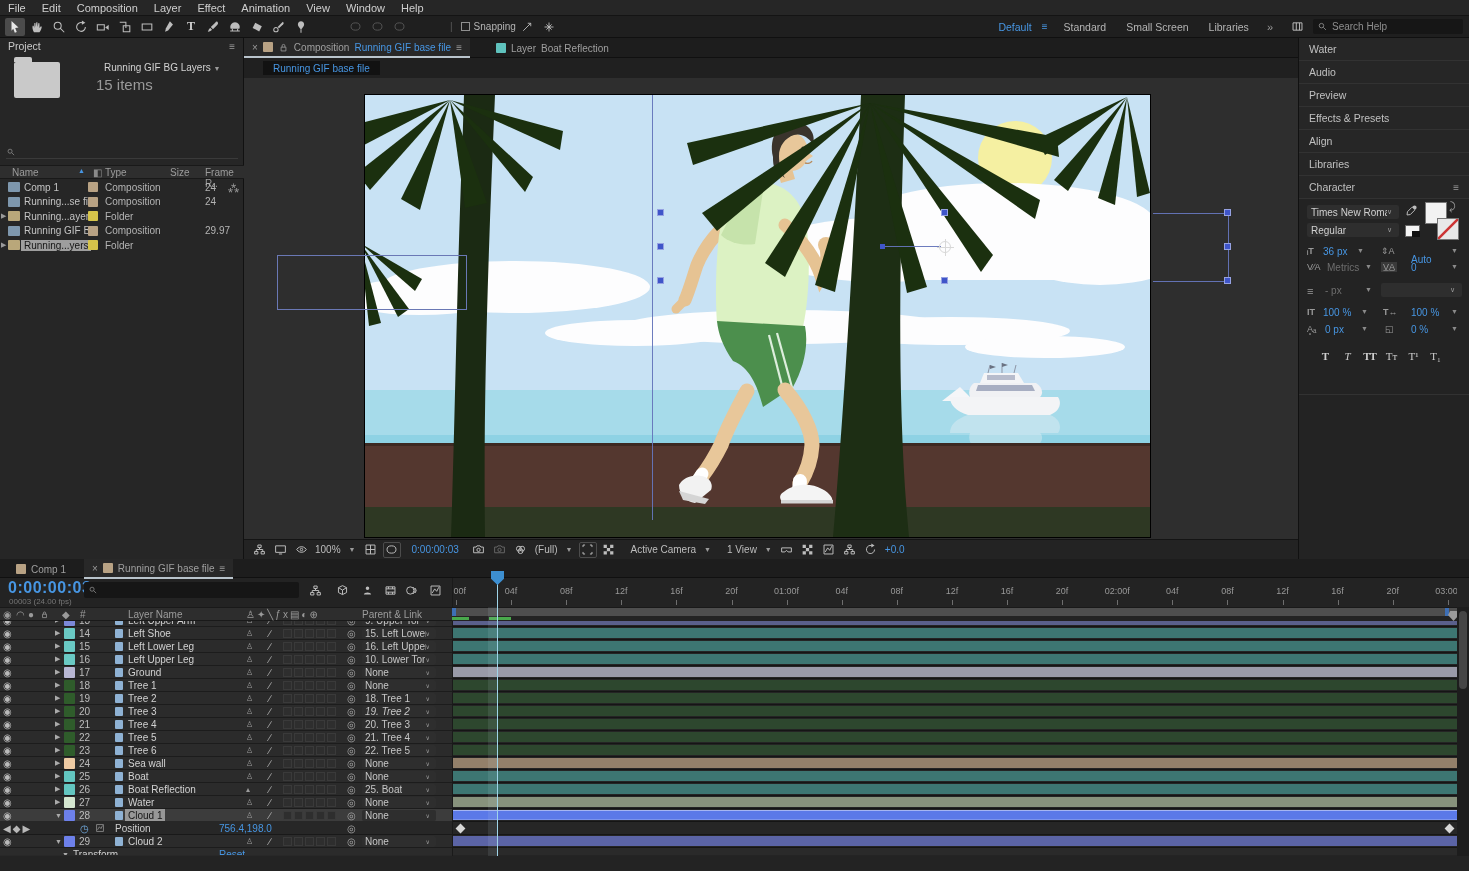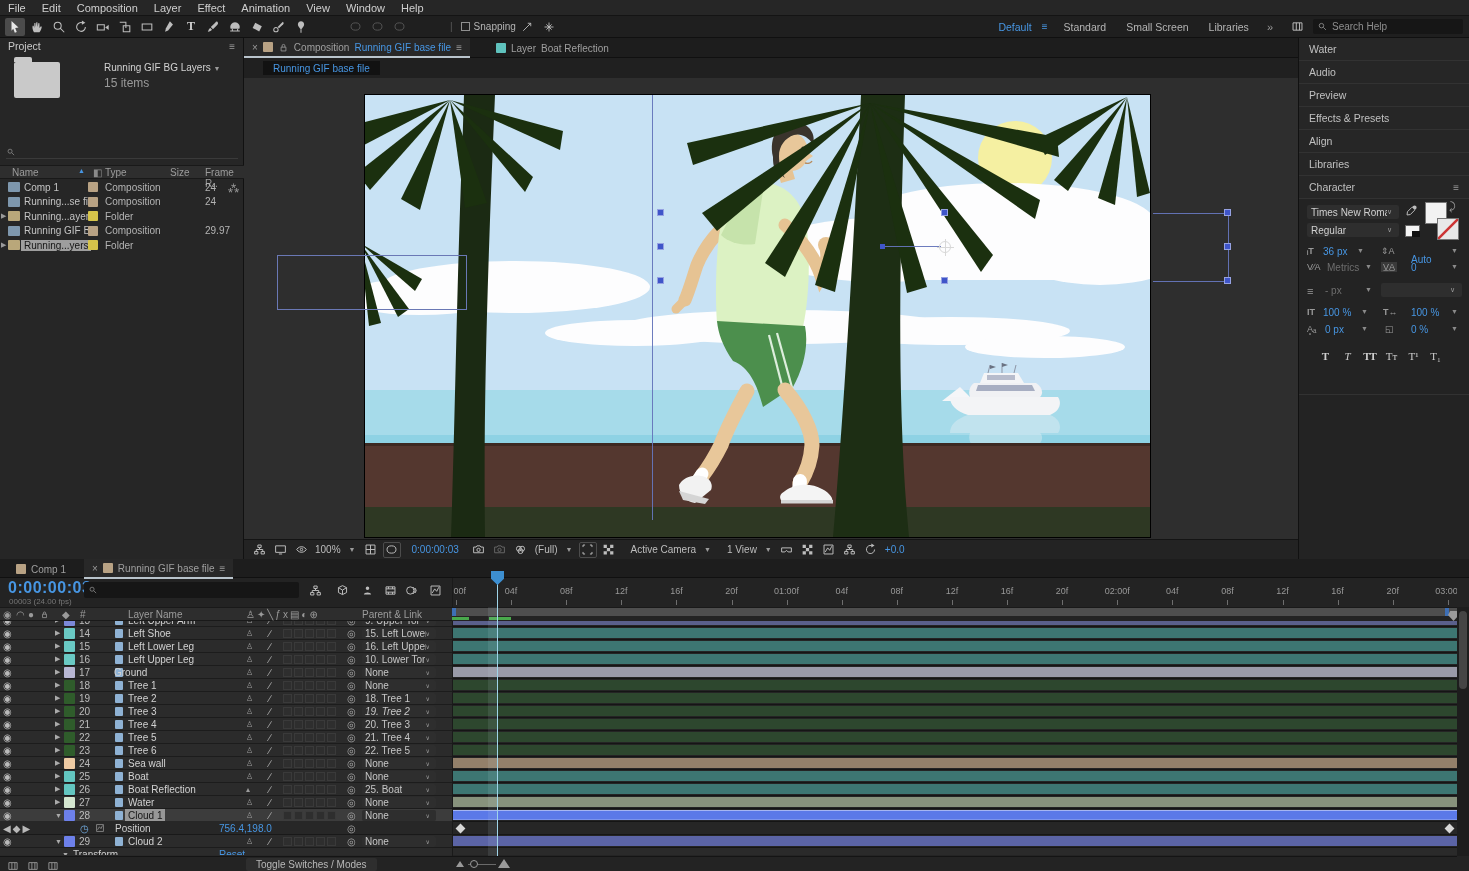--- a/index.html
+++ b/index.html
@@ -252,21 +252,21 @@
 
 <div id="project" class="abs">
   <div class="panel-title">
     <span>Project</span>
     <span class="hamburger">≡</span>
   </div>
   <div id="proj-thumb" class="abs"></div>
   <div class="abs" style="left:104px;top:24px;color:#d2d2d2">
     <span>Running GIF BG Layers</span> <span style="font-size:7px;color:#9a9a9a">▼</span>
   </div>
-  <div class="abs" style="left:104px;top:38px;color:#9a9a9a;font-size:12px">15 items</div>
+  <div class="abs" style="left:96px;top:38px;color:#9a9a9a;font-size:15px">15 items</div>
   <div id="proj-search" class="abs">
     <span id="pj-mag" style="margin-right:3px">
         <svg width="10" height="10" viewBox="0 0 16 16">
           <path d="M6.5,3.5 A3.2,3.2 0 1 0 6.5,10 A3.2,3.2 0 1 0 6.5,3.5 M9.2,9.2 L13,13" fill="none" stroke="#8f8f8f" stroke-width="1.2"></path>
         </svg>
       </span>
   </div>
   <div id="proj-head" class="abs">
     <span class="pcol" style="left:12px">Name</span>
     <span class="pcol" style="left:78px;color:#4796e3;font-size:7px">▲</span>
@@ -832,21 +832,21 @@
           <span style="white-space: nowrap; overflow: hidden;">10. Lower Tor</span>
           <span class="chev">∨</span>
         </span>
       </div>
       <div class="lrow">
         <span class="cell" style="left: 3px; color: rgb(185, 185, 185);">◉</span>
         <span class="cell" style="left: 55px; font-size: 7px; color: rgb(170, 170, 170);">▶</span>
         <span class="lsw" style="left: 64px; background: rgb(184, 183, 212);"></span>
         <span class="cell" style="left: 79px;">17</span>
         <span class="licon" style="left: 115px;"></span>
-        <span class="cell lname" style="left: 114px;">Ground</span>
+        <span class="cell lname" style="left: 128px;">Ground</span>
         <span class="cell" style="left: 246px; color: rgb(154, 154, 154); font-size: 8px;">♙</span>
         <span class="cell" style="left: 269px; color: rgb(176, 176, 176);">∕</span>
         <span class="swbox" style="left: 283px;"></span>
         <span class="swbox" style="left: 294px;"></span>
         <span class="swbox" style="left: 305px;"></span>
         <span class="swbox" style="left: 316px;"></span>
         <span class="swbox" style="left: 327px;"></span>
         <span class="cell" style="left: 347px; color: rgb(168, 168, 168);">◎</span>
         <span class="pdd">
           <span style="white-space: nowrap; overflow: hidden;">None</span>
@@ -1172,35 +1172,13 @@
         <div class="tbar" style="background: rgb(91, 100, 166);"></div>
       </div>
       <div style="height: 7px; overflow: hidden; position: relative; background: rgb(42, 42, 42);"></div>
     </div>
   <div id="ph-marker"></div>
   <div id="playhead-line"></div>
   <div id="playhead-band"></div>
   <div id="tl-scroll">
       <span class="thumb"></span>
     </div>
-  <div id="tl-foot">
-    <span class="tool" id="tf-i1" style="position:absolute;left:2px;top:0">
-        <svg width="12" height="12" viewBox="0 0 16 16">
-          <path d="M2.5,3.5 h11 v9 h-11 Z M6.5,3.5 v9 M10.5,3.5 v9" fill="none" stroke="#9a9a9a" stroke-width="1.2"></path>
-        </svg>
-      </span>
-    <span class="tool" id="tf-i2" style="position:absolute;left:22px;top:0">
-        <svg width="12" height="12" viewBox="0 0 16 16">
-          <path d="M2.5,3.5 h11 v9 h-11 Z M6.5,3.5 v9 M10.5,3.5 v9" fill="none" stroke="#9a9a9a" stroke-width="1.2"></path>
-        </svg>
-      </span>
-    <span class="tool" id="tf-i3" style="position:absolute;left:42px;top:0">
-        <svg width="12" height="12" viewBox="0 0 16 16">
-          <path d="M2.5,3.5 h11 v9 h-11 Z M6.5,3.5 v9 M10.5,3.5 v9" fill="none" stroke="#9a9a9a" stroke-width="1.2"></path>
-        </svg>
-      </span>
-    <span id="toggle-btn">Toggle Switches / Modes</span>
-    <span style="position:absolute;left:456px;top:4px;width:0;height:0;border-left:4px solid transparent;border-right:4px solid transparent;border-bottom:6px solid #9a9a9a"></span>
-    <span style="position:absolute;left:468px;top:7px;width:28px;height:1px;background:#6a6a6a"></span>
-    <span style="position:absolute;left:470px;top:3px;width:8px;height:8px;border:1px solid #9a9a9a;border-radius:50%;background:#232323"></span>
-    <span style="position:absolute;left:498px;top:2px;width:0;height:0;border-left:6px solid transparent;border-right:6px solid transparent;border-bottom:9px solid #9a9a9a"></span>
-  </div>
 </div>
 
 </body></html>

